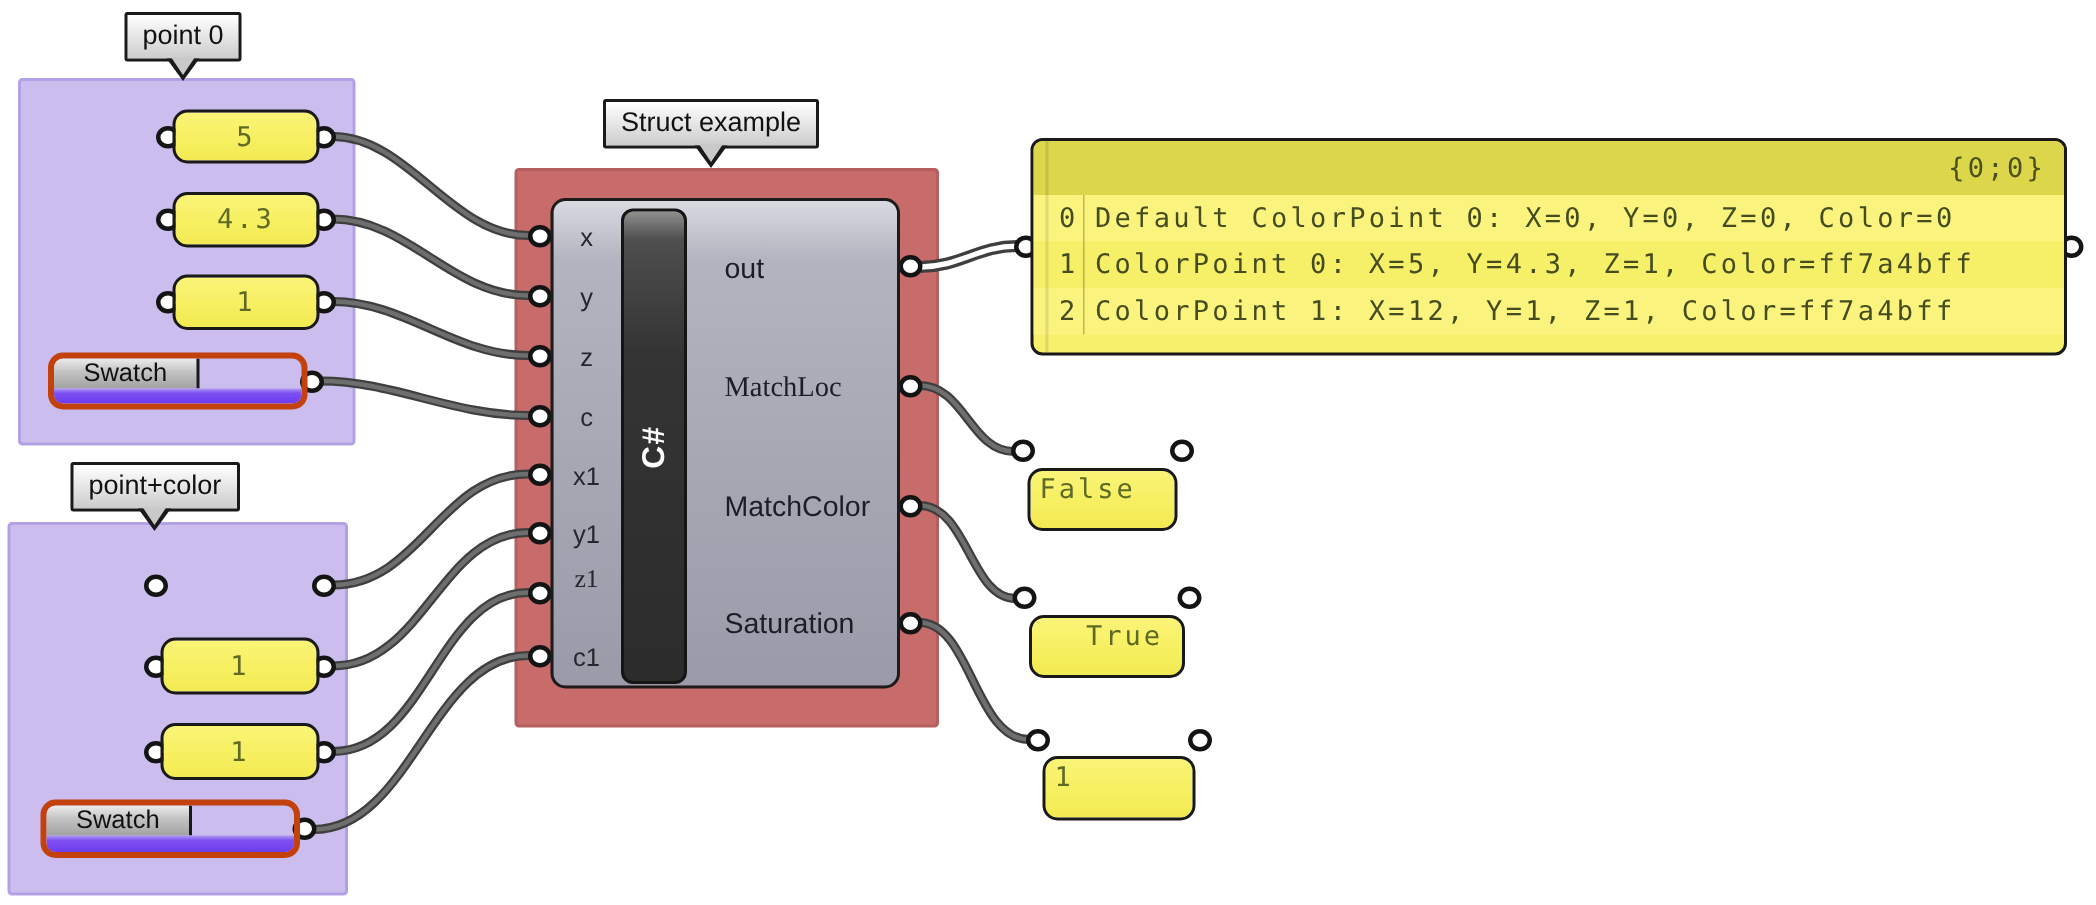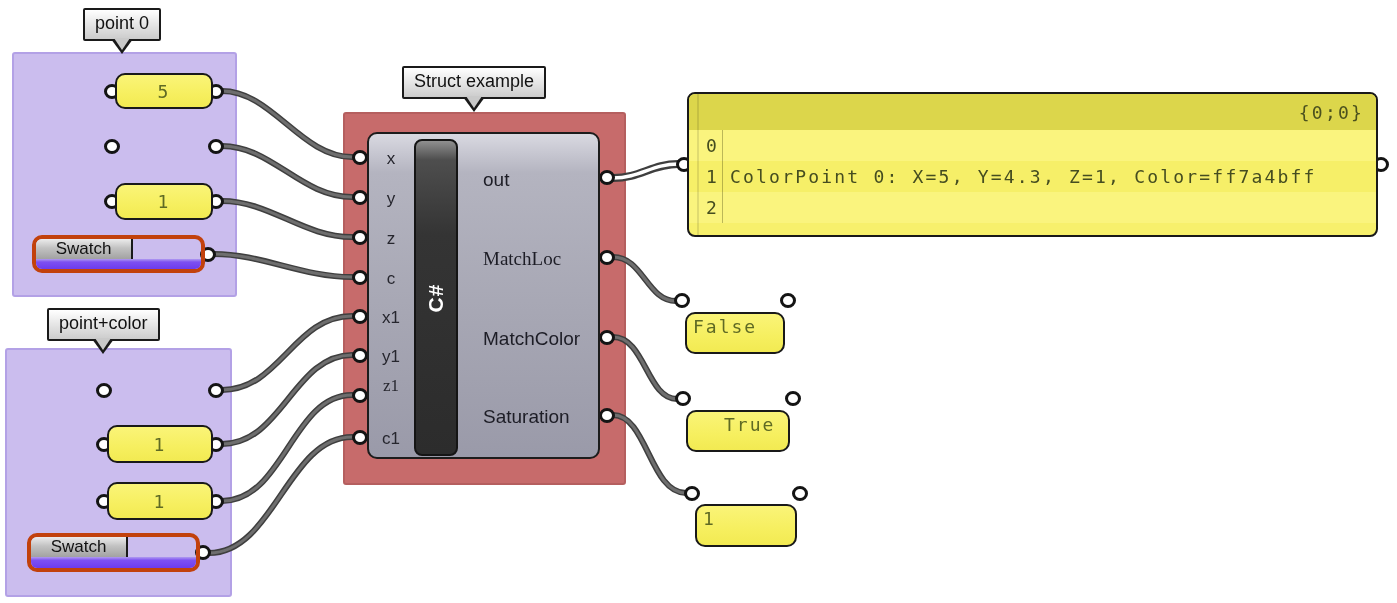--- a/index.html
+++ b/index.html
@@ -137,20 +137,21 @@
 
   <div class="nub" style="left:104px;top:84px;"></div>
   <div class="nub" style="left:208px;top:84px;"></div>
   <div class="nub" style="left:104px;top:139px;"></div>
   <div class="nub" style="left:208px;top:139px;"></div>
   <div class="nub" style="left:104px;top:194px;"></div>
   <div class="nub" style="left:208px;top:194px;"></div>
   <div class="nub" style="left:200px;top:247px;"></div>
 
   <div class="cap mono" style="left:115px;top:73px;width:98px;height:36px;">5</div>
+  <div class="cap mono" style="left:115px;top:128px;width:98px;height:37px;">4.3</div>
   <div class="cap mono" style="left:115px;top:183px;width:98px;height:37px;">1</div>
 
   <div class="swatch" style="left:32px;top:235px;width:173px;height:38px;">
     <div class="swatch-label">Swatch</div>
     <div class="swatch-color"></div>
   </div>
 
   <div class="nub" style="left:96px;top:383px;"></div>
   <div class="nub" style="left:208px;top:383px;"></div>
   <div class="nub" style="left:96px;top:437px;"></div>
@@ -202,27 +203,29 @@
 
   <div class="nub" style="left:676px;top:157px;"></div>
   <div class="nub" style="left:1373px;top:157px;"></div>
 
   <div class="gh-panel mono" style="left:687px;top:92px;width:691px;height:145px;">
     <div class="phead">
       <span>{0;0}</span>
     </div>
     <div class="prow">
       <span class="row-idx">0</span>
+      <span class="row-text">Default ColorPoint 0: X=0, Y=0, Z=0, Color=0</span>
     </div>
     <div class="prow">
       <span class="row-idx">1</span>
       <span class="row-text">ColorPoint 0: X=5, Y=4.3, Z=1, Color=ff7a4bff</span>
     </div>
     <div class="prow">
       <span class="row-idx">2</span>
+      <span class="row-text">ColorPoint 1: X=12, Y=1, Z=1, Color=ff7a4bff</span>
     </div>
     <div class="pmargin"></div>
   </div>
 
   <div class="nub" style="left:674px;top:293px;"></div>
   <div class="nub" style="left:780px;top:293px;"></div>
   <div class="cap tl mono" style="left:685px;top:280px;width:100px;height:42px;">False</div>
 
   <div class="nub" style="left:675px;top:391px;"></div>
   <div class="nub" style="left:785px;top:391px;"></div>

